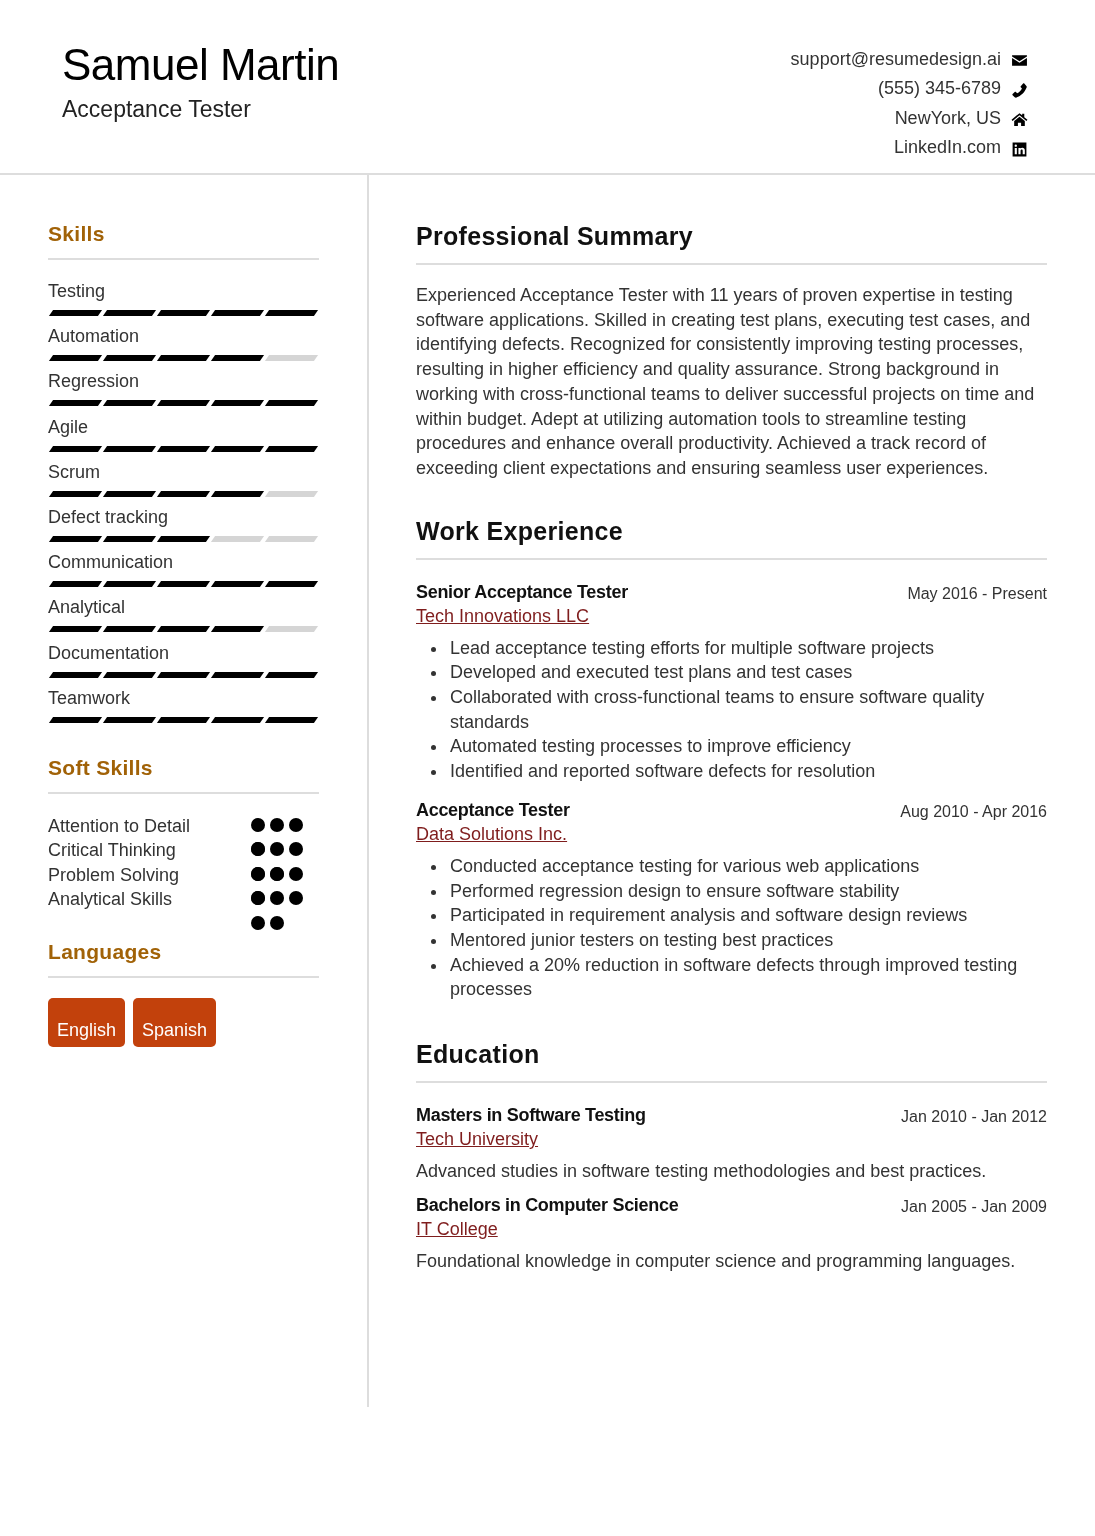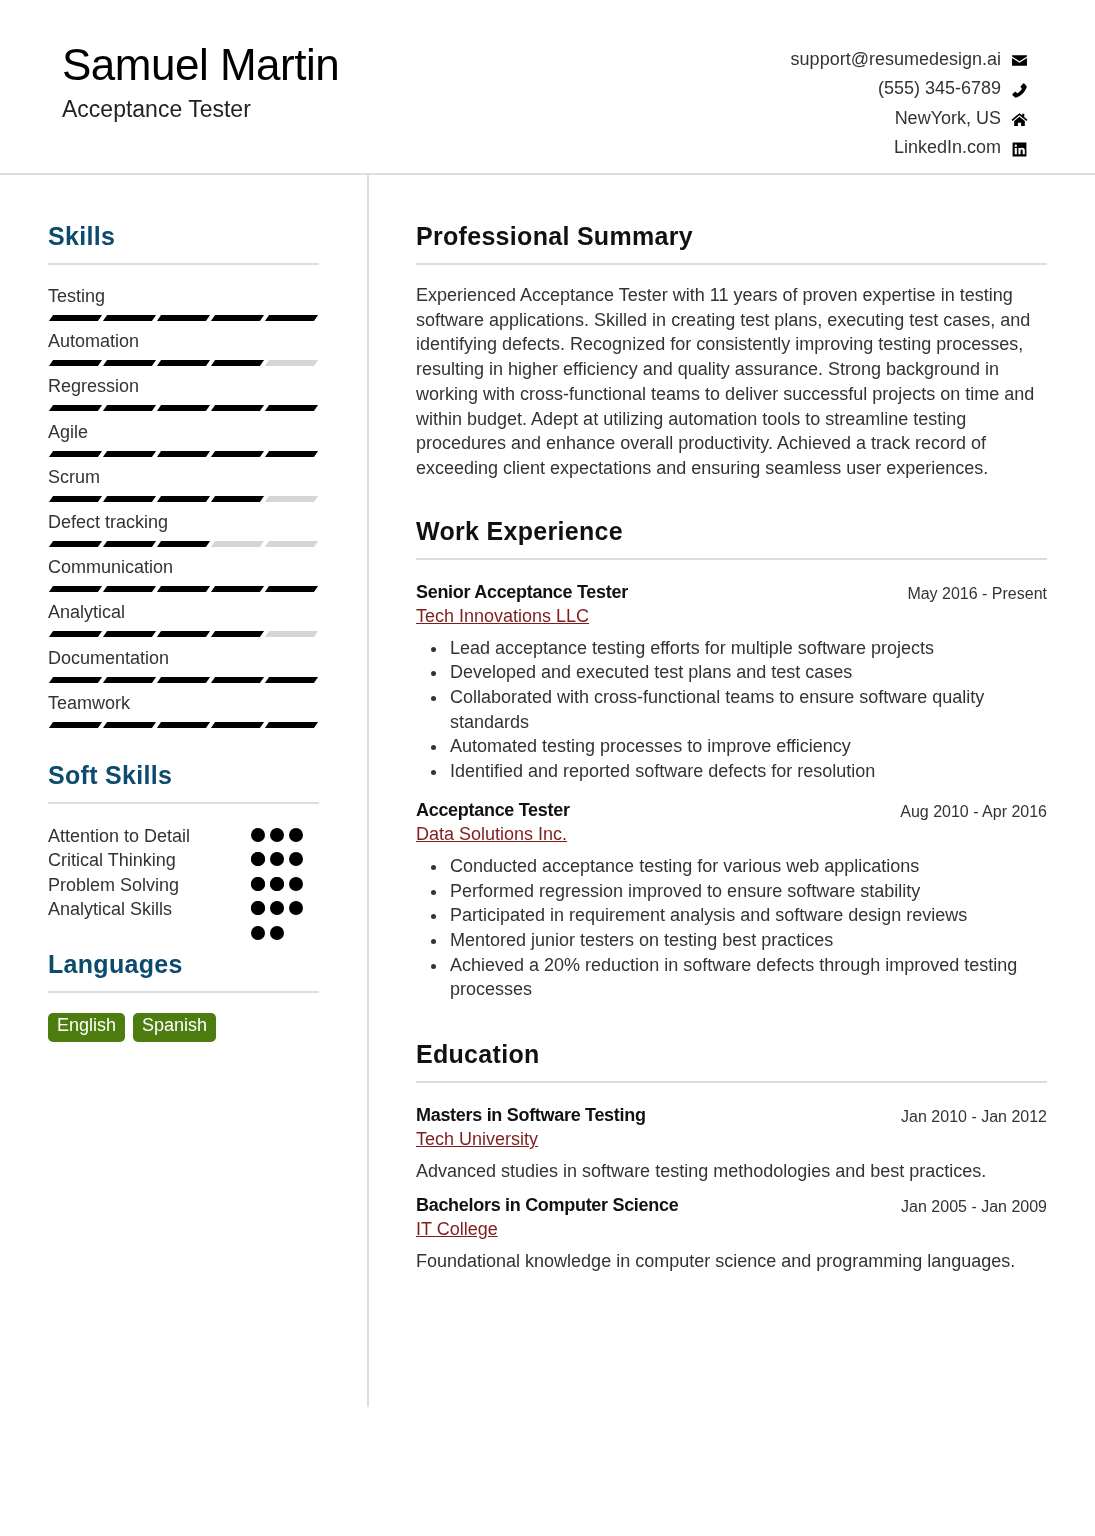--- a/index.html
+++ b/index.html
@@ -10,39 +10,39 @@
     .name { position: absolute; left: 62px; top: 40px; font-size: 44px; font-weight: 500; color: #000000; letter-spacing: -0.5px; text-align: right; }
     .title { position: absolute; left: 62px; top: 96px; font-size: 23px; color: #222222; }
     .contacts { position: absolute; right: 67px; top: 40px; text-align: right; }
     .contact { display: flex; justify-content: flex-end; align-items: flex-end; height: 29.5px; font-size: 18px; color: #333333; }
     .contact .ico { width: 18px; height: 18px; margin-left: 9px; display: inline-flex; align-items: center; justify-content: center; }
     .contact svg { width: 17px; height: 17px; fill: #000000; }
 
     .divider-v { position: absolute; left: 367px; top: 175px; width: 2px; height: 1232px; background: #dddddd; }
 
     .sidebar { position: absolute; left: 48px; top: 222px; width: 271px; }
-    .sec-title { font-size: 25px; font-weight: 600; color: #0c4a6e; letter-spacing: 0.3px; }
+    .sec-title { font-size: 21px; font-weight: 600; color: #a16207; letter-spacing: 0.3px; }
     .sec-rule { height: 2px; background: #dddddd; margin-top: 12px; }
 
     .skills { margin-top: 20px; }
     .skill { height: 45.2px; }
     .skill-name { font-size: 18px; color: #333333; line-height: 22px; }
     .bars { display: flex; gap: 5px; margin-top: 8px; padding-left: 3px; }
     .bar { width: 49px; height: 6px; background: #000000; transform: skewX(-35deg); }
     .bar.off { background: #d5d5d5; }
 
     .soft { margin-top: 20px; }
     .soft-row { display: flex; position: relative; gap: 44px; }
     .soft-name { width: 178px; font-size: 18px; line-height: 24.5px; color: #333333; }
     .dots { width: 76px; display: flex; flex-wrap: wrap; gap: 0 5px; padding-top: 4px; height: 24.5px; }
     .dot { width: 14px; height: 14px; border-radius: 50%; background: #000000; margin-bottom: 10.5px; }
     .dot.off { background: #d5d5d5; }
 
     .langs { display: flex; gap: 8px; margin-top: 20px; }
-    .lang { background: #4d7c0f; color: #ffffff; font-size: 18px; padding: 2px 9px 6px; border-radius: 5px; line-height: 21px; }
+    .lang { background: #c2410c; color: #ffffff; font-size: 18px; padding: 22px 9px 6px; border-radius: 5px; line-height: 21px; }
 
     .main { position: absolute; left: 416px; top: 222px; width: 631px; }
     .main .sec-title { font-size: 25px; color: #111111; }
     .summary { margin-top: 18px; font-size: 18px; line-height: 24.7px; color: #333333; }
     .entry-head { display: flex; justify-content: space-between; align-items: flex-end; }
     .entry-role { font-size: 18px; font-weight: 600; color: #111111; letter-spacing: -0.3px; line-height: 24px; }
     .entry-date { font-size: 16px; color: #333333; line-height: 20px; }
     .entry-org { font-size: 18px; color: #7f1d1d; line-height: 25px; text-decoration: underline; }
     .bullets { list-style: none; margin-top: 7px; }
     .bullets li { position: relative; padding-left: 34px; font-size: 18px; line-height: 24.7px; color: #333333; }
@@ -287,21 +287,21 @@
     </div>
 
     <div style="margin-top: 14px;">
       <div class="entry-head">
         <span class="entry-role">Acceptance Tester</span>
         <span class="entry-date">Aug 2010 - Apr 2016</span>
       </div>
       <div class="entry-org">Data Solutions Inc.</div>
       <ul class="bullets">
         <li>Conducted acceptance testing for various web applications</li>
-        <li>Performed regression improved to ensure software stability</li>
+        <li>Performed regression design to ensure software stability</li>
         <li>Participated in requirement analysis and software design reviews</li>
         <li>Mentored junior testers on testing best practices</li>
         <li>Achieved a 20% reduction in software defects through improved testing processes</li>
       </ul>
     </div>
   </div>
 
   <div style="margin-top: 38px;">
     <div class="sec-title">Education</div>
     <div class="sec-rule"></div>

